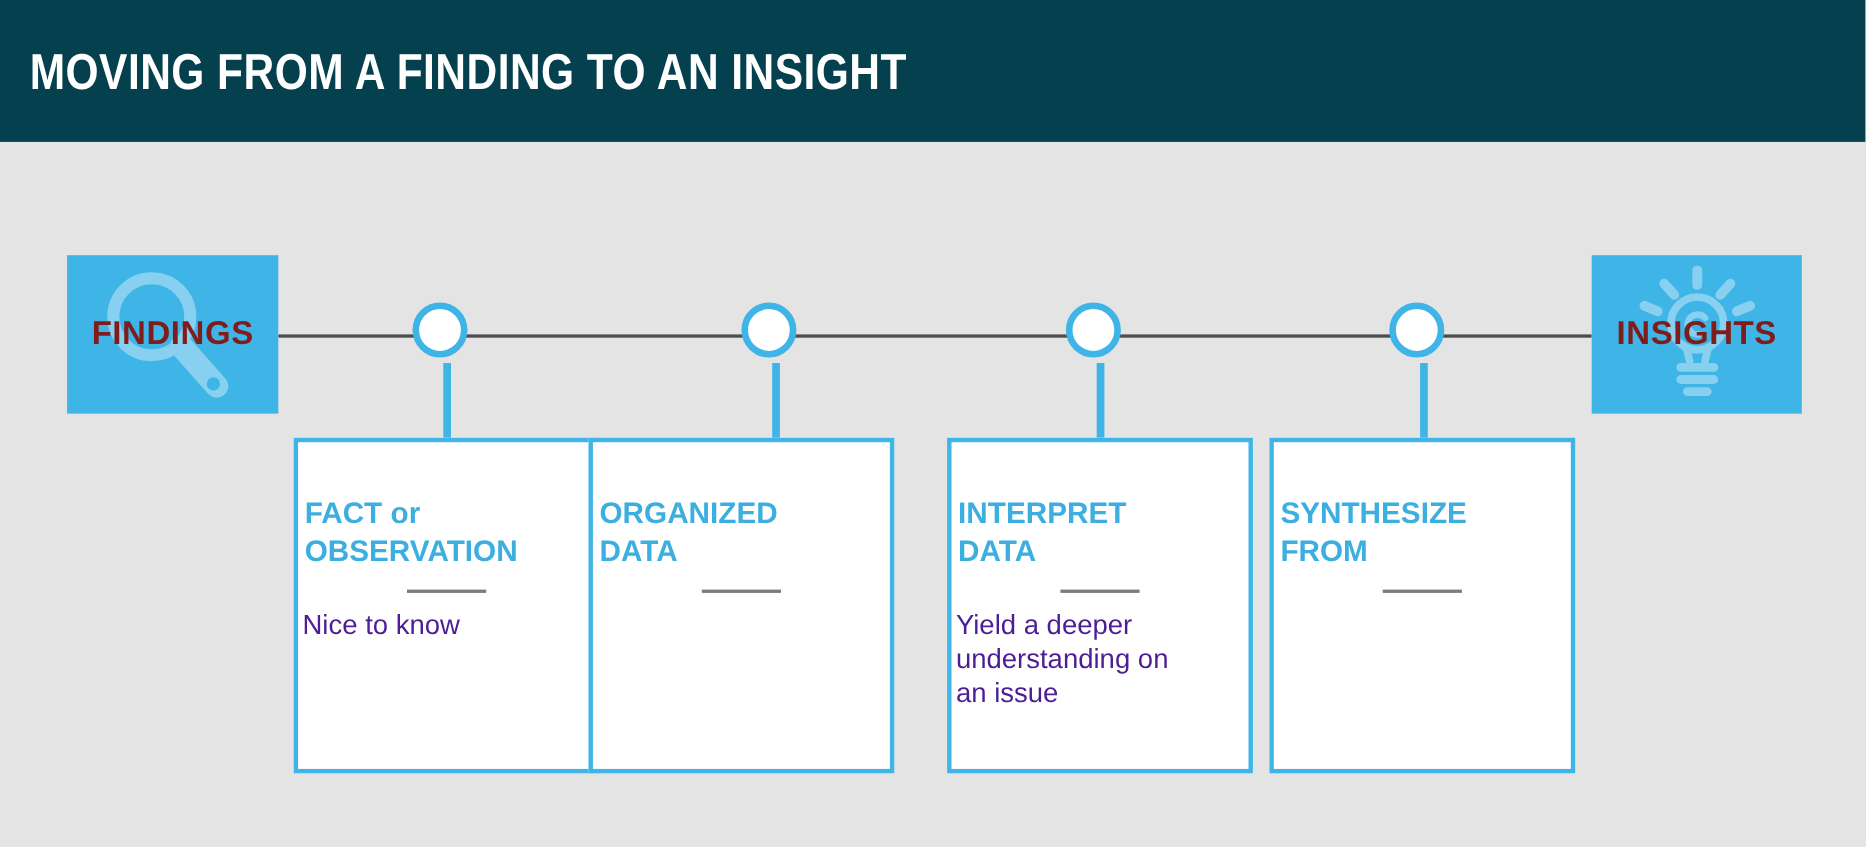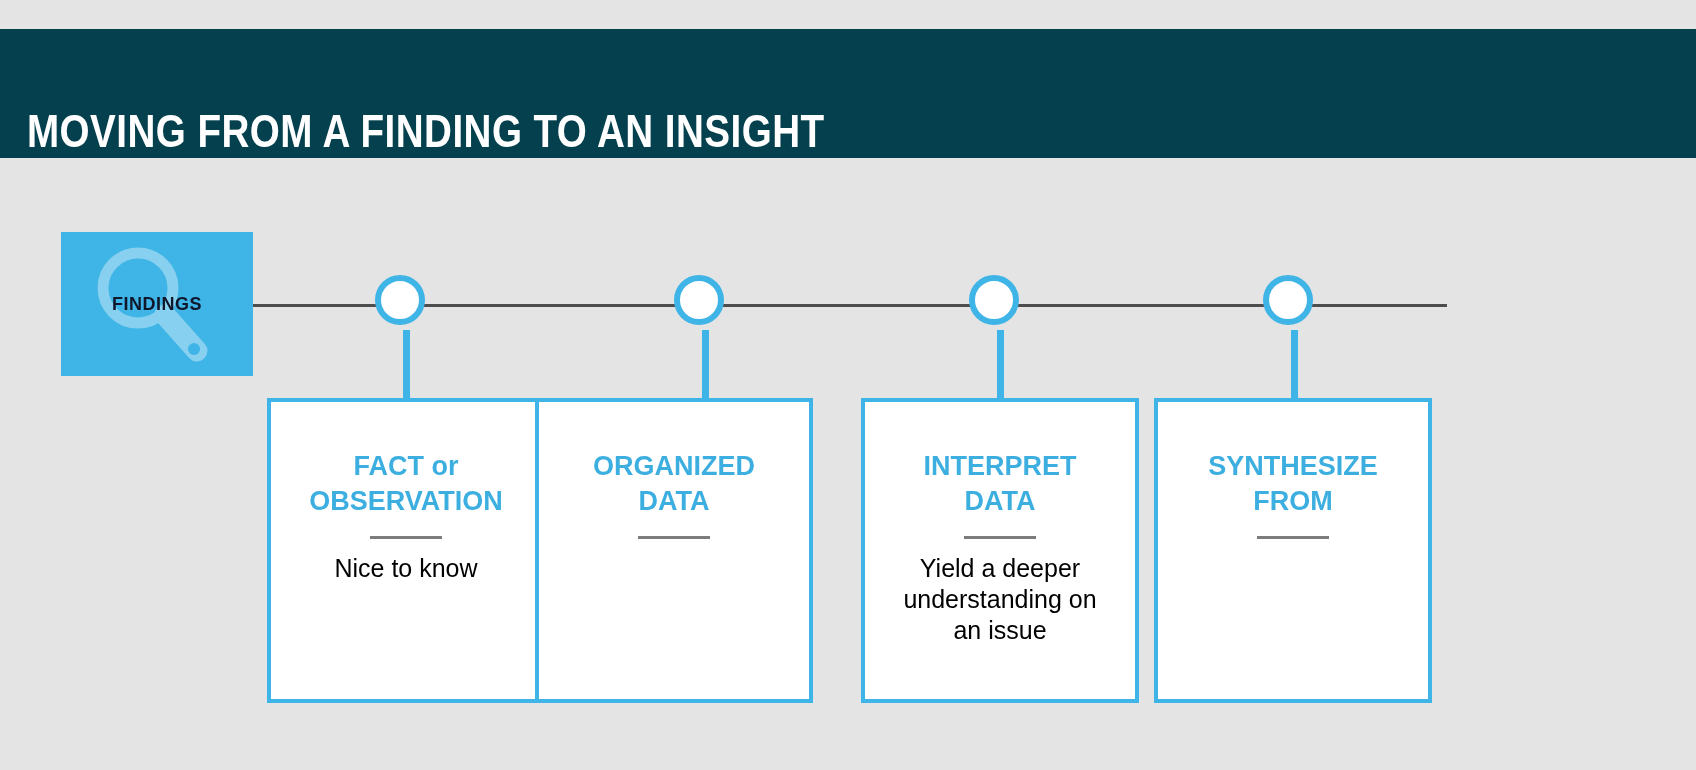--- a/index.html
+++ b/index.html
@@ -4,62 +4,62 @@
 <style>
   * { box-sizing: border-box; }
   body { margin: 0; background: #cfcfcf; }
   .stage {
     position: relative; width: 1696px; height: 770px;
     background: #e4e4e4; overflow: hidden;
     font-family: "Liberation Sans", sans-serif;
   }
   .header {
     position: absolute; left: 0; top: 0; width: 1696px; height: 129px;
-    background: #04404d; display: flex; align-items: flex-end; margin-top: 29px;
+    background: #04404d; display: flex; align-items: center;
   }
   .header-title {
     margin-left: 27px; color: #ffffff; font-size: 46px; font-weight: bold;
     white-space: nowrap; letter-spacing: 0.5px;
     transform: scaleX(0.84); transform-origin: left center;
   }
   .timeline-line {
     position: absolute; left: 253px; top: 304px; width: 1194px; height: 3px;
     background: #4d4d4d;
   }
   .endbox {
     position: absolute; top: 232px; width: 192px; height: 144px;
     background: #3fb4e6; display: flex; align-items: center; justify-content: center;
   }
   .endbox svg { position: absolute; left: 0; top: 0; }
   .endbox .endbox-label {
-    position: relative; z-index: 2; color: #0f172a; font-weight: bold;
-    font-size: 18px; letter-spacing: 0.5px; white-space: nowrap;
+    position: relative; z-index: 2; color: #7f1d1d; font-weight: bold;
+    font-size: 30px; letter-spacing: 0.5px; white-space: nowrap;
   }
   .findings-box { left: 61px; }
   .insights-box { left: 1447px; width: 191px; }
   .stem {
     position: absolute; top: 330px; width: 7px; height: 68px; background: #3fb4e6;
   }
   .node {
     position: absolute; top: 275px; width: 50px; height: 50px;
     background: #ffffff; border: 6px solid #3fb4e6; border-radius: 50%;
   }
   .card {
     position: absolute; top: 398px; width: 278px; height: 305px;
-    background: #ffffff; border: 4px solid #3fb4e6; text-align: center;
+    background: #ffffff; border: 4px solid #3fb4e6; 
   }
   .card-title {
     margin: 47px 6px 0; color: #3cafe0; font-size: 27px; font-weight: bold;
     line-height: 35px; white-space: pre-line; letter-spacing: 0px;
   }
   .card-divider {
     width: 72px; height: 3px; background: #7c7c7c; margin: 17px auto 14px;
   }
   .card-desc {
-    margin: 0 4px; color: #000000; font-size: 25px; line-height: 31px;
+    margin: 0 4px; color: #4c1d95; font-size: 25px; line-height: 31px;
     white-space: pre-line;
   }
 </style>
 </head>
 <body>
 
 <div class="stage">
 
   <div class="header">
     <div class="header-title">MOVING FROM A FINDING TO AN INSIGHT</div>
@@ -69,20 +69,39 @@
 
   <div class="endbox findings-box">
     <svg width="192" height="144" viewBox="0 0 192 144">
       <circle cx="77" cy="56" r="35" fill="none" stroke="#87d0ef" stroke-width="11"></circle>
       <line x1="104" y1="83" x2="136" y2="119" stroke="#87d0ef" stroke-width="21" stroke-linecap="round"></line>
       <circle cx="133" cy="117" r="6" fill="#3fb4e6"></circle>
     </svg>
     <div class="endbox-label">FINDINGS</div>
   </div>
 
+  <div class="endbox insights-box">
+    <svg width="191" height="144" viewBox="0 0 191 144">
+      <g stroke="#87d0ef" fill="none" stroke-linecap="round">
+        <line x1="96" y1="14" x2="96" y2="27" stroke-width="9"></line>
+        <line x1="66" y1="26" x2="75" y2="36" stroke-width="9"></line>
+        <line x1="126" y1="26" x2="117" y2="36" stroke-width="9"></line>
+        <line x1="48" y1="46" x2="60" y2="51" stroke-width="9"></line>
+        <line x1="144" y1="46" x2="132" y2="51" stroke-width="9"></line>
+        <circle cx="96" cy="62" r="24" stroke-width="7"></circle>
+        <path d="M 97 72 a 9 9 0 1 1 6 -15" stroke-width="6"></path>
+        <line x1="86" y1="84" x2="89" y2="96" stroke-width="7"></line>
+        <line x1="106" y1="84" x2="103" y2="96" stroke-width="7"></line>
+        <line x1="81" y1="102" x2="111" y2="102" stroke-width="8"></line>
+        <line x1="81" y1="113" x2="111" y2="113" stroke-width="8"></line>
+        <line x1="87" y1="124" x2="105" y2="124" stroke-width="8"></line>
+      </g>
+    </svg>
+    <div class="endbox-label">INSIGHTS</div>
+  </div>
 
   <div class="stem" style="left:403px"></div>
   <div class="stem" style="left:702px"></div>
   <div class="stem" style="left:997px"></div>
   <div class="stem" style="left:1291px"></div>
 
   <div class="node" style="left:375px"></div>
   <div class="node" style="left:674px"></div>
   <div class="node" style="left:969px"></div>
   <div class="node" style="left:1263px"></div>

